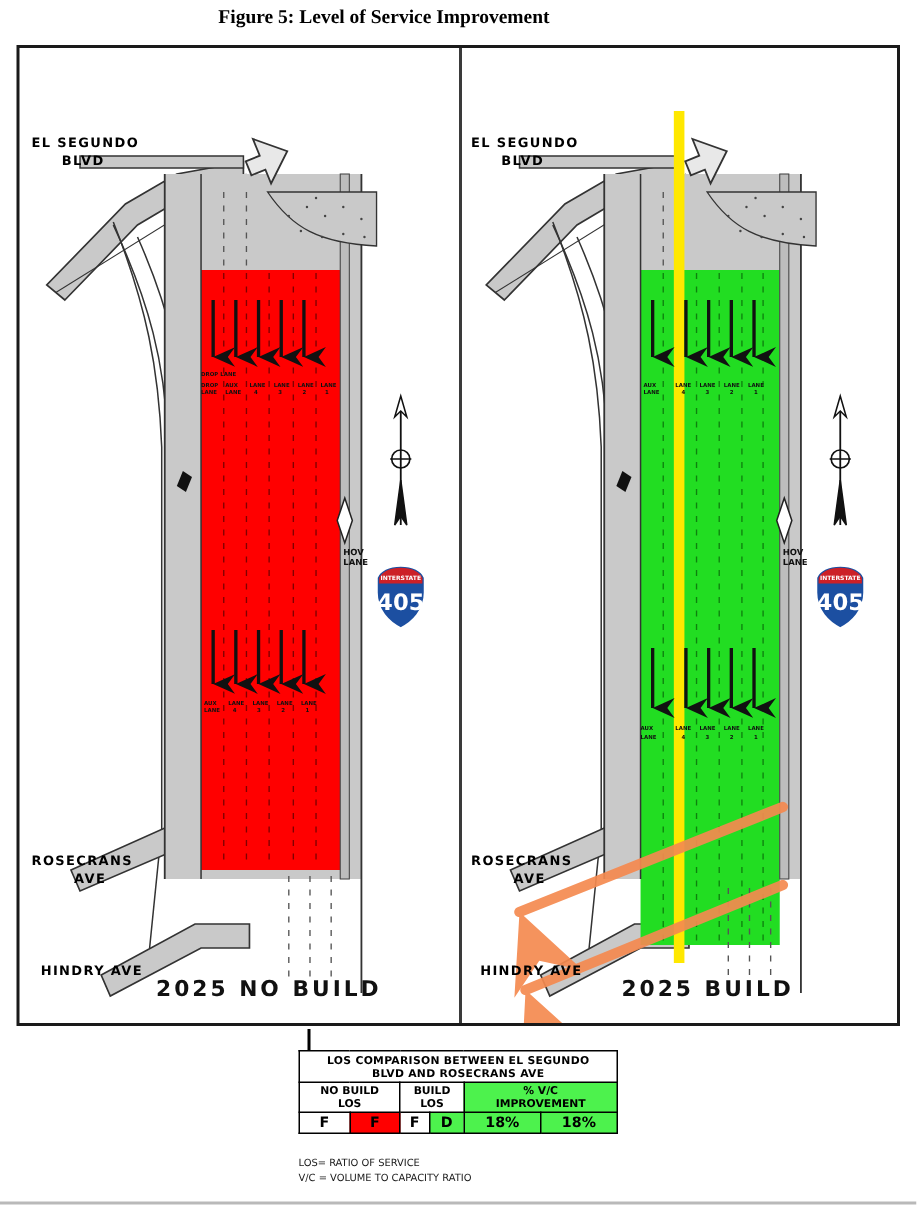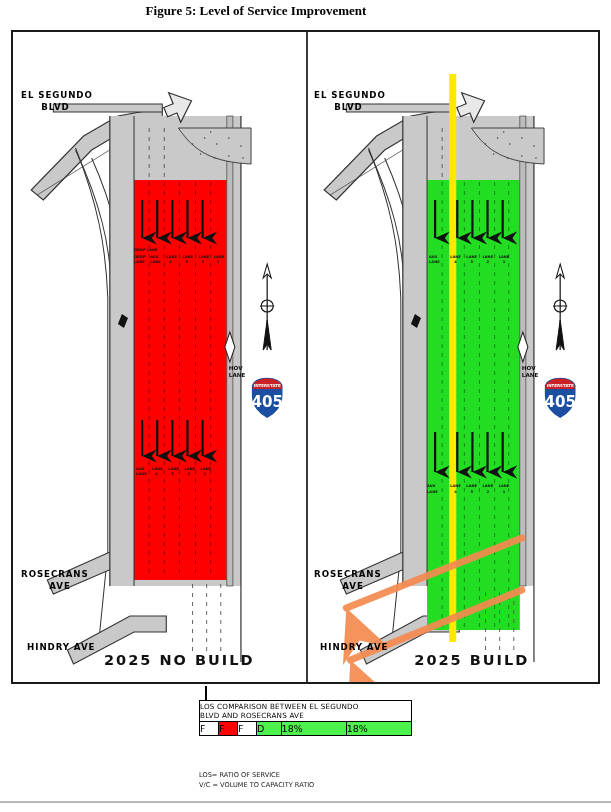--- a/index.html
+++ b/index.html
@@ -33,22 +33,22 @@
     font-size:8.6px;letter-spacing:0.9px;
   }
   .lanetxt{font-family:"DejaVu Sans",sans-serif;font-weight:bold;fill:#111;font-size:3.6px;}
   .hovtxt{font-family:"DejaVu Sans",sans-serif;font-weight:bold;fill:#111;font-size:5.6px;}
   
   #los-table{
     position:absolute;left:199px;top:700px;width:213px;
     border:1.6px solid #000;border-collapse:collapse;background:#fff;
   }
   #los-table td{
-    border:1.1px solid #000;vertical-align:middle;
-    font-family:"DejaVu Sans",sans-serif;font-weight:normal;color:#000;
+    border:1.1px solid #000;text-align:center;vertical-align:middle;
+    font-family:"DejaVu Sans",sans-serif;font-weight:bold;color:#000;
     padding:1px 0;
   }
   .t-title{font-size:7.2px;letter-spacing:0.2px;line-height:1.25;padding:2px 2px;}
   .t-grp{font-size:7.2px;line-height:1.2;padding:2px 0;}
   .t-grp.green{background:#4df24d;}
   .t-per{font-size:9px;font-weight:normal;padding:2px 0;}
   .t-val{font-size:9.5px;font-weight:normal;padding:2px 0;}
   .t-val.red{background:#ff0000;color:#b00000;}
   .t-val.green{background:#4df24d;}
   #table-stem{position:absolute;left:205px;top:686px;width:1.6px;height:15px;background:#000;}
@@ -362,20 +362,34 @@
 
 <table id="los-table">
   <tbody>
       <tr>
     <td class="t-title" colspan="6">
       <span>LOS COMPARISON BETWEEN EL SEGUNDO</span><br>
       <span>BLVD AND ROSECRANS AVE</span>
     </td>
   </tr>
   <tr>
+    <td class="t-grp" colspan="2">
+      <span>NO BUILD</span><br>
+      <span>LOS</span>
+    </td>
+    <td class="t-grp" colspan="2">
+      <span>BUILD</span><br>
+      <span>LOS</span>
+    </td>
+    <td class="t-grp green" colspan="2">
+      <span>% V/C</span><br>
+      <span>IMPROVEMENT</span>
+    </td>
+  </tr>
+  <tr>
     <td class="t-val">F</td>
     <td class="t-val red">F</td>
     <td class="t-val">F</td>
     <td class="t-val green">D</td>
     <td class="t-val green">18%</td>
     <td class="t-val green">18%</td>
   </tr>
 </tbody>
   </table>
 

